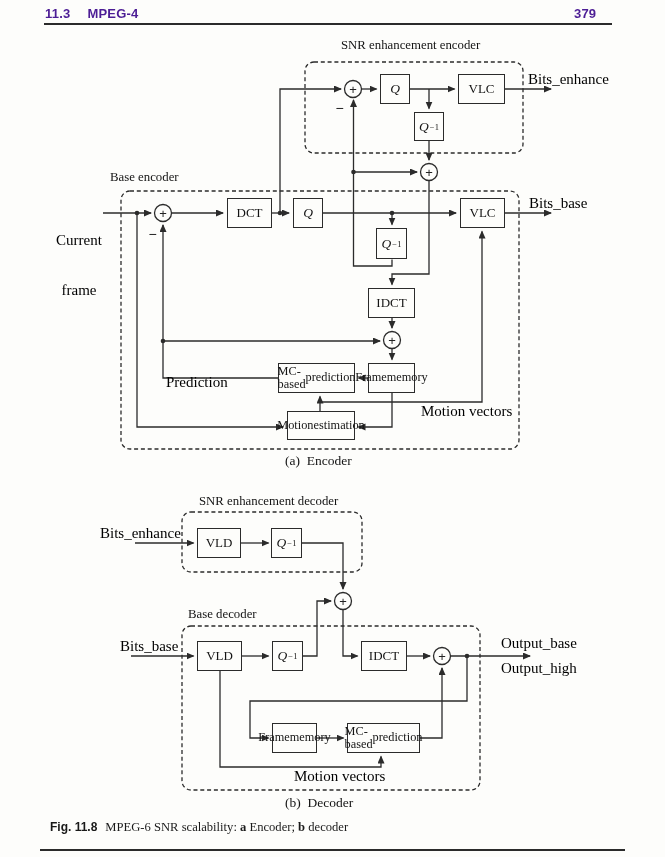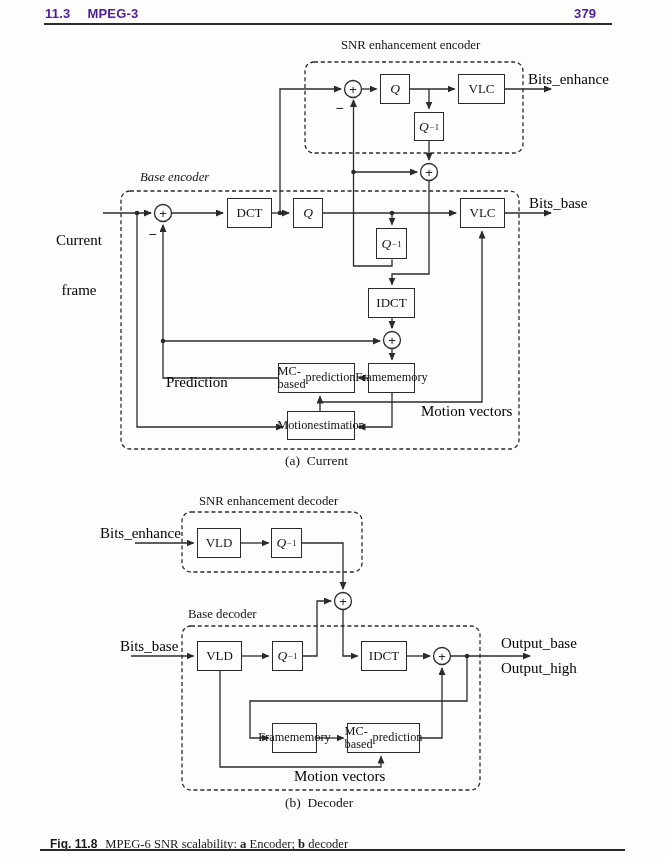--- a/index.html
+++ b/index.html
@@ -13,33 +13,33 @@
   .title{font-size:12.8px;white-space:pre;color:#141414;text-align:right;}
   .sublabel{font-size:13.5px;white-space:pre;color:#141414;}
   
   .box{position:absolute;border:1.3px solid #2b2b2b;background:#fdfdfb;display:flex;align-items:center;justify-content:center;font-size:13px;color:#141414;box-sizing:border-box;}
   .box.two{flex-direction:row;font-size:12.3px;line-height:1.07;}
   .box.qbox{font-style:italic;font-size:13.5px;}
   .box sup{font-size:8.5px;font-style:normal;vertical-align:5px;margin-left:1px;}
   .ctr{text-align:center;line-height:1.12;}
   
   .cap{display:flex;align-items:baseline;gap:8px;}
-  .capfig{font-family:"Liberation Sans",sans-serif;font-weight:700;font-size:12px;color:#191919;margin-top:17px;}
+  .capfig{font-family:"Liberation Sans",sans-serif;font-weight:700;font-size:12px;color:#191919;}
   .capbody{font-size:12.6px;color:#1b1b1b;white-space:pre;}
   .capbody b{font-weight:700;}
   svg text{font-family:"Liberation Sans",sans-serif;fill:#222;}
 </style>
 </head>
 <body>
 
 <div id="page">
 
   <div class="abs hdr" style="left:45px;top:6px;display:flex;gap:17px;">
     <span>11.3</span>
-    <span>MPEG-3</span>
+    <span>MPEG-4</span>
   </div>
   <div class="abs hdr" style="left:574px;top:6px;">379</div>
   <div class="abs rule" style="left:44px;top:23px;width:568px;height:1.5px;"></div>
 
   <svg class="abs" style="left:0;top:0;" width="665" height="857" viewBox="0 0 665 857">
     <defs>
       <marker id="arr" markerWidth="9" markerHeight="8" refX="7" refY="3.5" orient="auto" markerUnits="userSpaceOnUse">
         <path d="M0,0 L8,3.5 L0,7 Z" fill="#2b2b2b"></path>
       </marker>
     </defs>
@@ -129,21 +129,21 @@
       <circle cx="137" cy="213" r="2.3"></circle>
       <circle cx="280" cy="213" r="2.3"></circle>
       <circle cx="392" cy="213" r="2.3"></circle>
       <circle cx="353.5" cy="172" r="2.3"></circle>
       <circle cx="163" cy="341" r="2.3"></circle>
       <circle cx="467" cy="656" r="2.3"></circle>
     </g>
   </svg>
 
   <div class="abs title" style="left:341px;top:38px;">SNR enhancement encoder</div>
-  <div class="abs title" style="left:140px;top:170px;font-style:italic;">Base encoder</div>
+  <div class="abs title" style="left:110px;top:170px;">Base encoder</div>
 
   <div class="abs lbl ctr" style="left:52px;top:198px;width:54px;">
     <div>Current</div>
     <div>frame</div>
   </div>
 
   <div class="box" style="left:227px;top:198px;width:45px;height:30px;">
       <span>DCT</span>
     </div>
   <div class="box qbox" style="left:293px;top:198px;width:30px;height:30px;">
@@ -182,21 +182,21 @@
   </div>
   <div class="box two" style="left:287px;top:411px;width:68px;height:29px;">
     <span>Motion</span>
     <span>estimation</span>
   </div>
 
   <div class="abs lbl" style="left:528px;top:71px;">Bits_enhance</div>
   <div class="abs lbl" style="left:529px;top:195px;">Bits_base</div>
   <div class="abs lbl" style="left:166px;top:374px;">Prediction</div>
   <div class="abs lbl" style="left:421px;top:403px;">Motion vectors</div>
-  <div class="abs sublabel" style="left:285px;top:453px;">(a)  Current</div>
+  <div class="abs sublabel" style="left:285px;top:453px;">(a)  Encoder</div>
 
   <div class="abs title" style="left:199px;top:494px;">SNR enhancement decoder</div>
   <div class="abs title" style="left:188px;top:607px;">Base decoder</div>
 
   <div class="abs lbl" style="left:100px;top:525px;">Bits_enhance</div>
   <div class="abs lbl" style="left:120px;top:638px;">Bits_base</div>
 
   <div class="box" style="left:197px;top:528px;width:44px;height:30px;">
       <span>VLD</span>
     </div>

